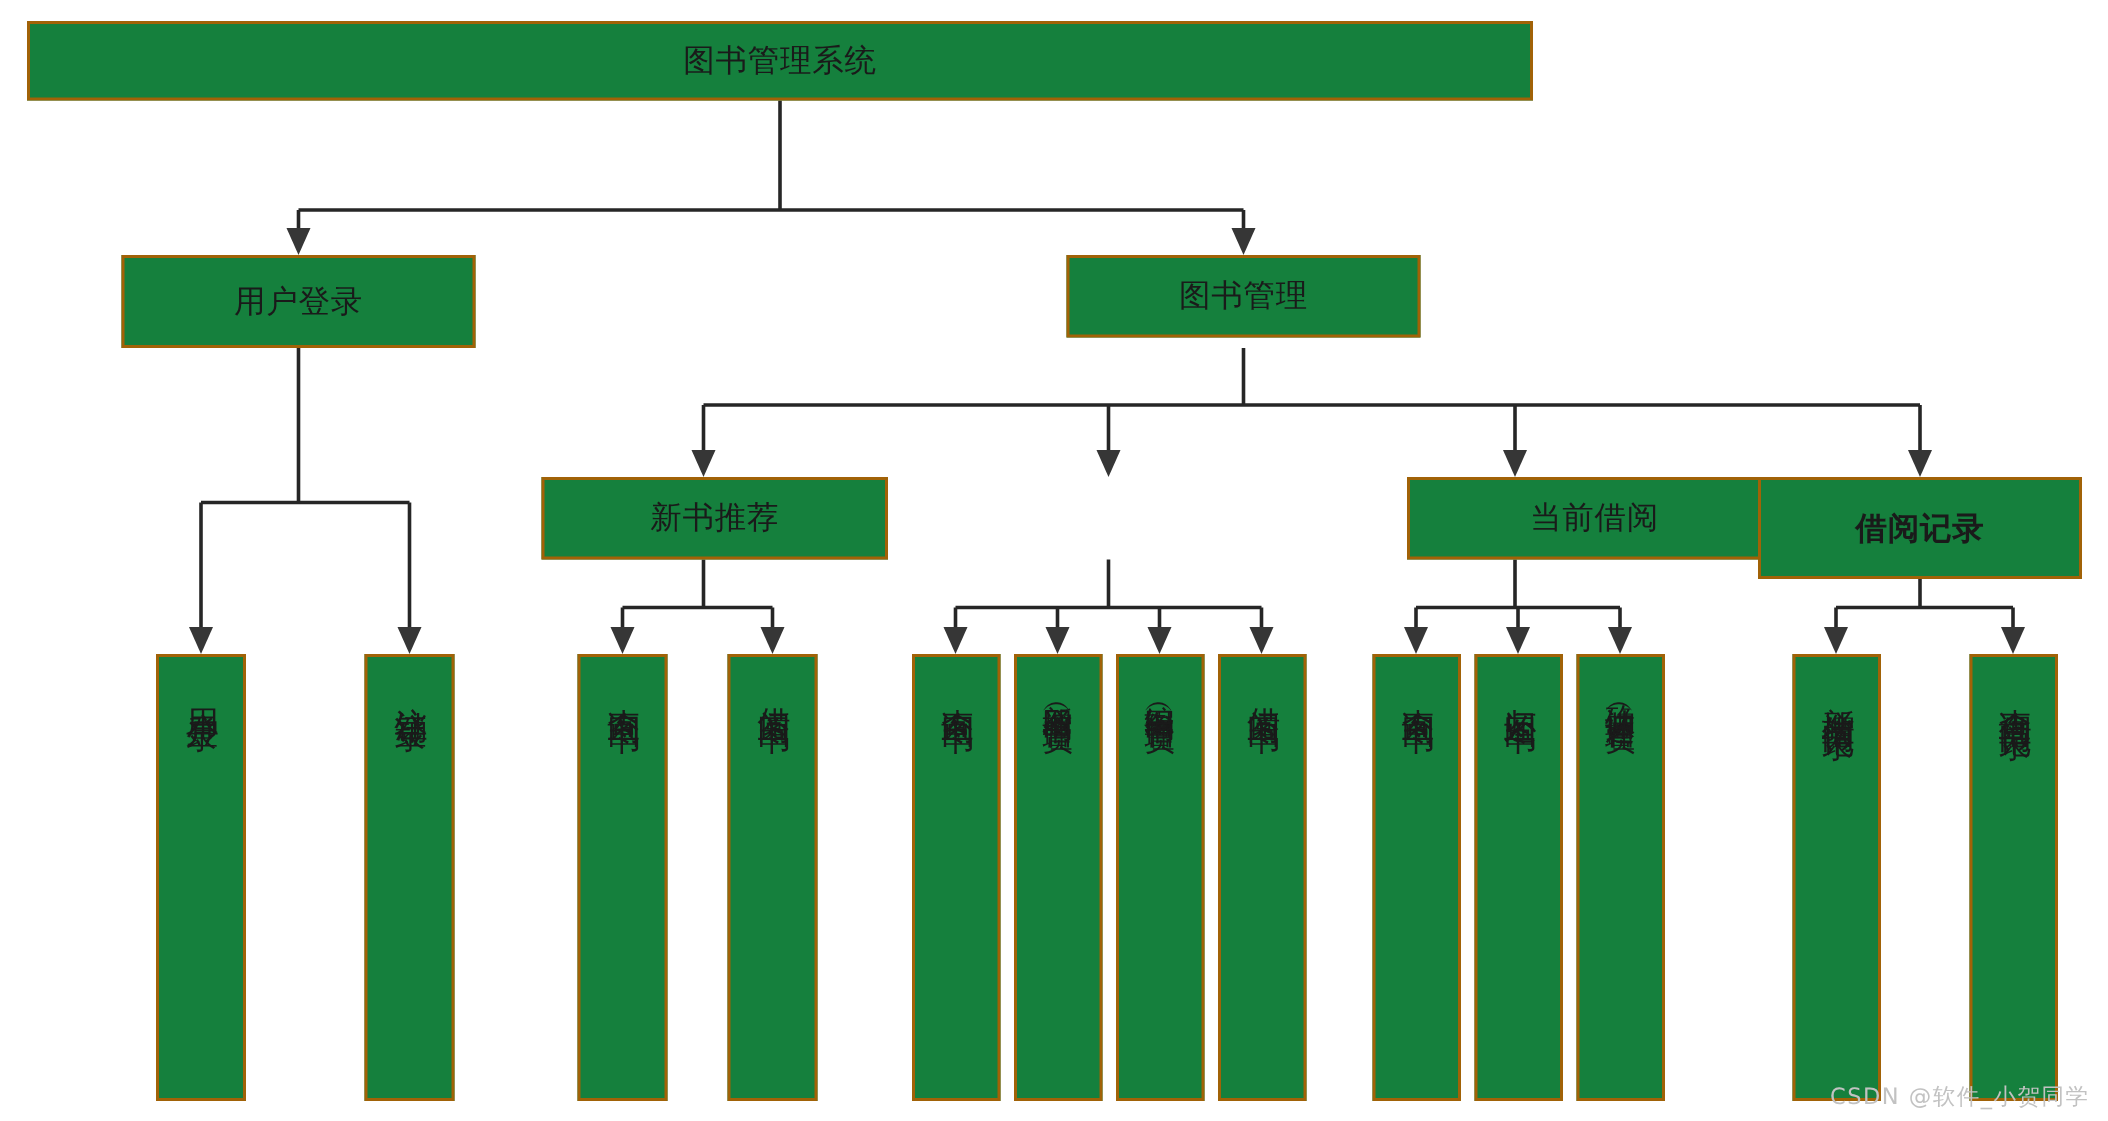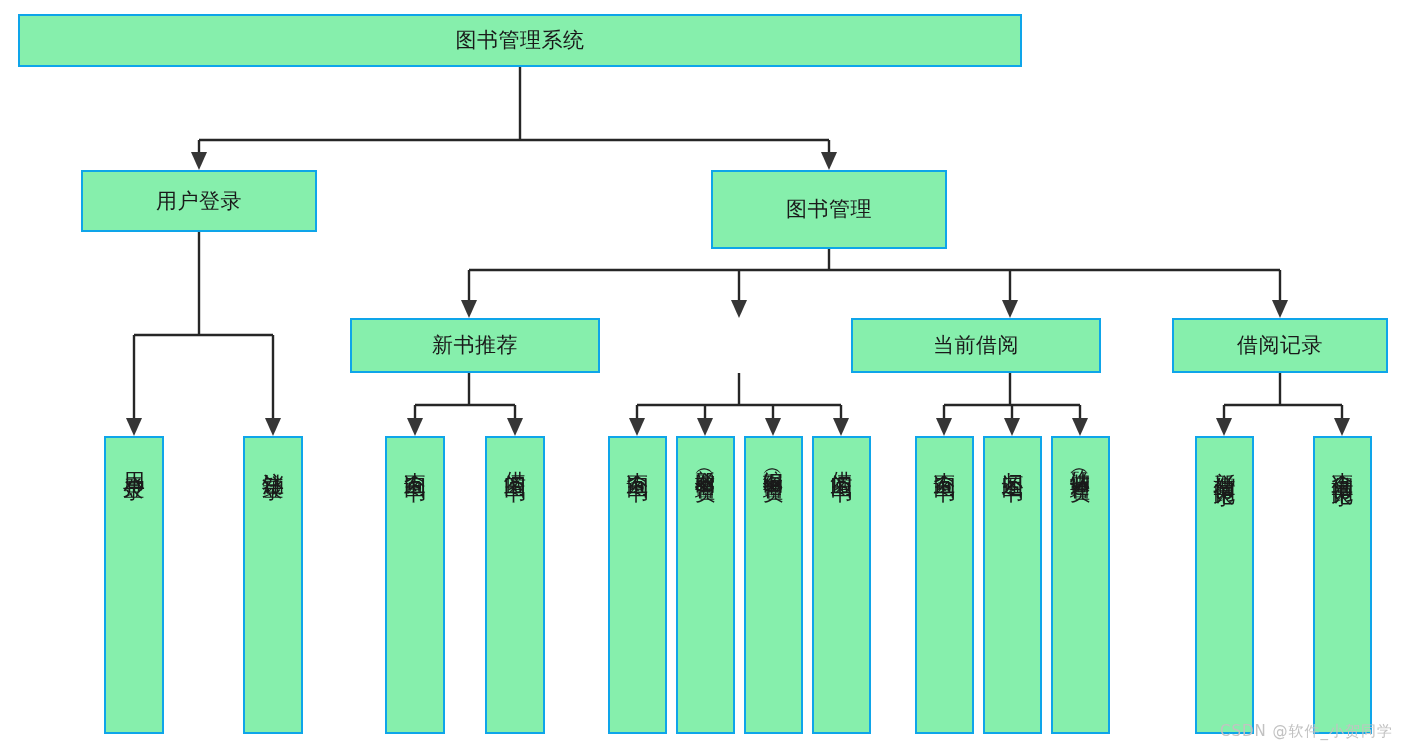--- a/index.html
+++ b/index.html
@@ -8,22 +8,22 @@
     width:1405px;height:747px;
     background:#ffffff;
     font-family:"DejaVu Sans","Liberation Sans",sans-serif;
     overflow:hidden;
     position:relative;
   }
   #diagram{position:absolute;left:0;top:0;width:1405px;height:747px;}
   .node{
     position:absolute;
     box-sizing:border-box;
-    background:#86efac;
-    border:2px solid #0ea5e9;
+    background:#15803d;
+    border:2px solid #a16207;
     display:flex;
     align-items:center;
     justify-content:center;
     color:#1a1a1a;
   }
   .node .lbl{
     display:block;
     text-align:center;
     line-height:1.18;
     letter-spacing:0.5px;
@@ -122,31 +122,31 @@
     <polygon points="1334,418 1350,418 1342,436"></polygon>
   </svg>
 
   <div class="node horiz" style="left:18px;top:14px;width:1004px;height:53px;">
     <span class="lbl">图书管理系统</span>
   </div>
 
   <div class="node horiz" style="left:81px;top:170px;width:236px;height:62px;">
     <span class="lbl">用户登录</span>
   </div>
-  <div class="node horiz" style="left:711px;top:170px;width:236px;height:79px;">
+  <div class="node horiz" style="left:711px;top:170px;width:236px;height:55px;">
     <span class="lbl">图书管理</span>
   </div>
 
-  <div class="node horiz" style="left:350px;top:318px;width:250px;height:55px;">
+  <div class="node horiz" style="left:361px;top:318px;width:231px;height:55px;">
     <span class="lbl">新书推荐</span>
   </div>
-  <div class="node horiz" style="left:851px;top:318px;width:250px;height:55px;">
+  <div class="node horiz" style="left:938px;top:318px;width:250px;height:55px;">
     <span class="lbl">当前借阅</span>
   </div>
-  <div class="node horiz" style="left:1172px;top:318px;width:216px;height:55px;">
+  <div class="node horiz" style="left:1172px;top:318px;width:216px;height:68px;font-weight:bold;">
     <span class="lbl">借阅记录</span>
   </div>
 
   <div class="node vert" style="left:104px;top:436px;width:60px;height:298px;">
     <span class="lbl">用户登录</span>
   </div>
   <div class="node vert" style="left:243px;top:436px;width:60px;height:298px;">
     <span class="lbl">注销登录</span>
   </div>
   <div class="node vert" style="left:385px;top:436px;width:60px;height:298px;">

